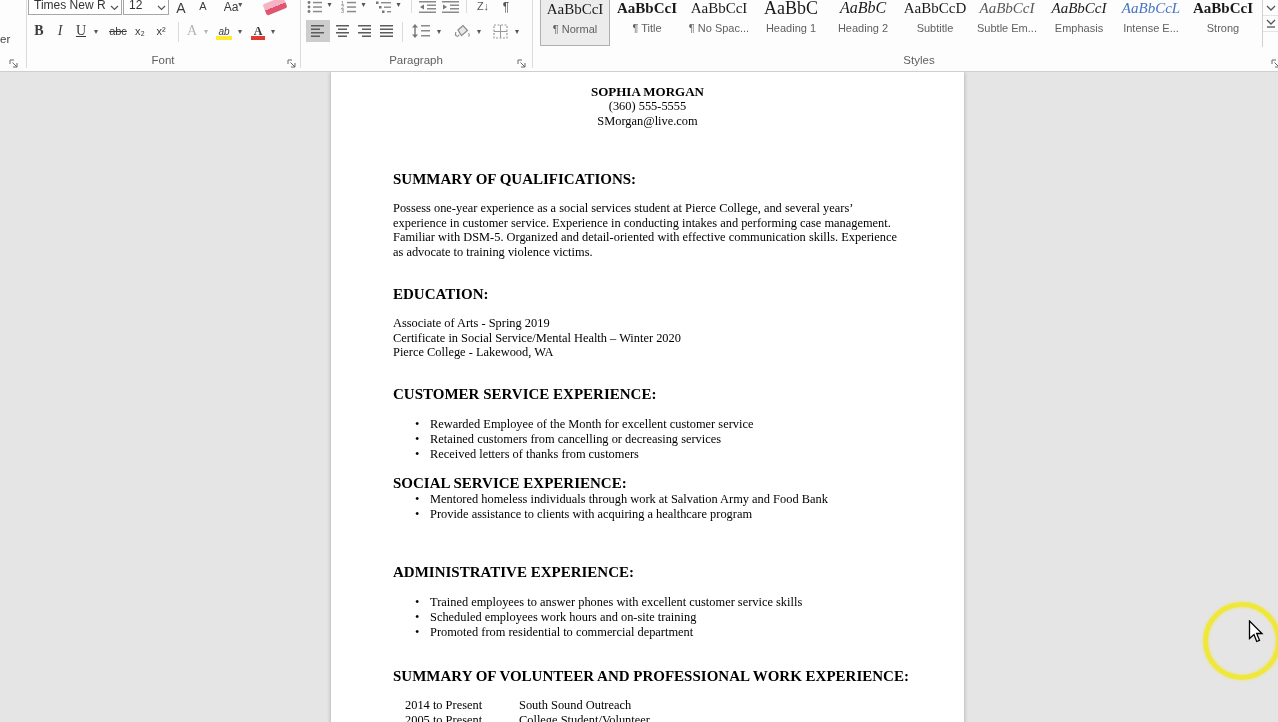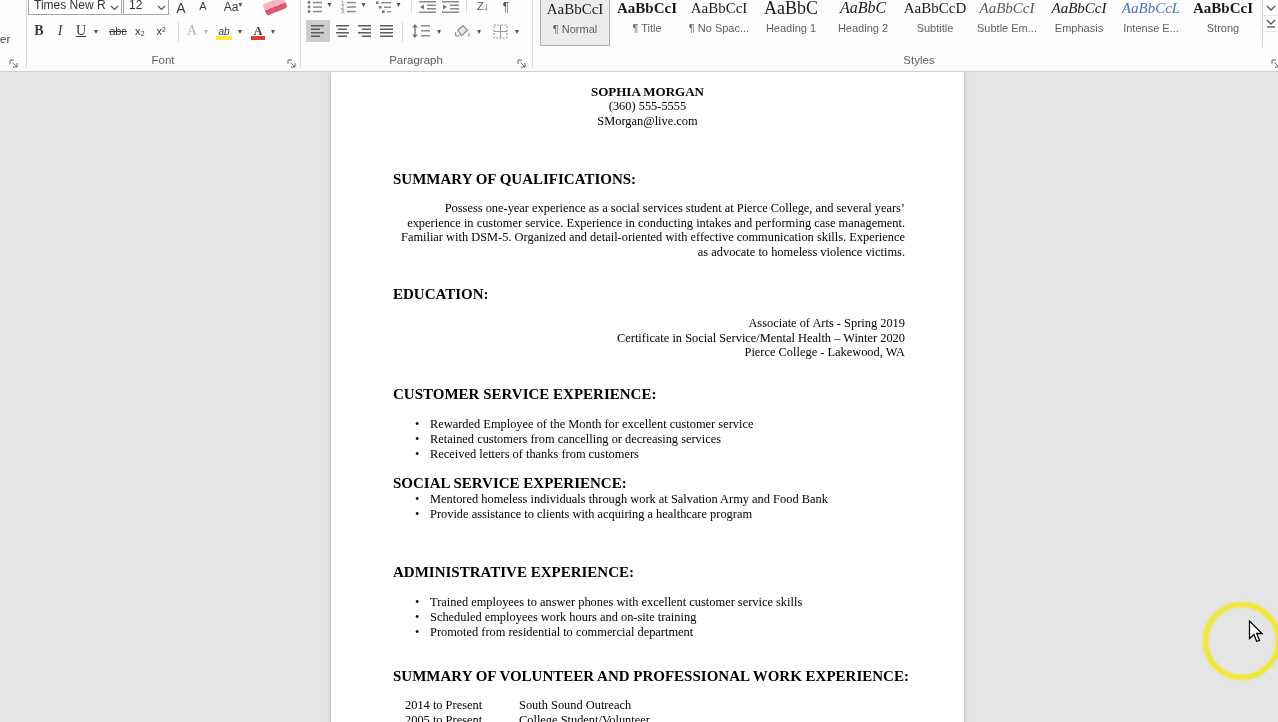--- a/index.html
+++ b/index.html
@@ -344,31 +344,31 @@
     <div class="page">
 
       <div class="doc-center" style="top:12px;">
         <div class="doc-name">SOPHIA MORGAN</div>
         <div>(360) 555-5555</div>
         <div>SMorgan@live.com</div>
       </div>
 
       <div class="content" style="top:99px;">
         <div class="doc-h">SUMMARY OF QUALIFICATIONS:</div>
-        <div style="margin-top:13px;text-align:right;">
+        <div style="margin-top:13px;">
           <div class="doc-line">Possess one-year experience as a social services student at Pierce College, and several years’</div>
           <div class="doc-line">experience in customer service. Experience in conducting intakes and performing case management.</div>
           <div class="doc-line">Familiar with DSM-5. Organized and detail-oriented with effective communication skills. Experience</div>
-          <div class="doc-line">as advocate to homeless violence victims.</div>
+          <div class="doc-line">as advocate to training violence victims.</div>
         </div>
       </div>
 
       <div class="content" style="top:214px;">
         <div class="doc-h">EDUCATION:</div>
-        <div style="margin-top:13px;text-align:right;">
+        <div style="margin-top:13px;">
           <div class="doc-line">Associate of Arts - Spring 2019</div>
           <div class="doc-line">Certificate in Social Service/Mental Health – Winter 2020</div>
           <div class="doc-line">Pierce College - Lakewood, WA</div>
         </div>
       </div>
 
       <div class="content" style="top:314px;">
         <div class="doc-h">CUSTOMER SERVICE EXPERIENCE:</div>
         <ul class="doc-bullets" style="margin-top:14px;">
           <li>Rewarded Employee of the Month for excellent customer service</li>

